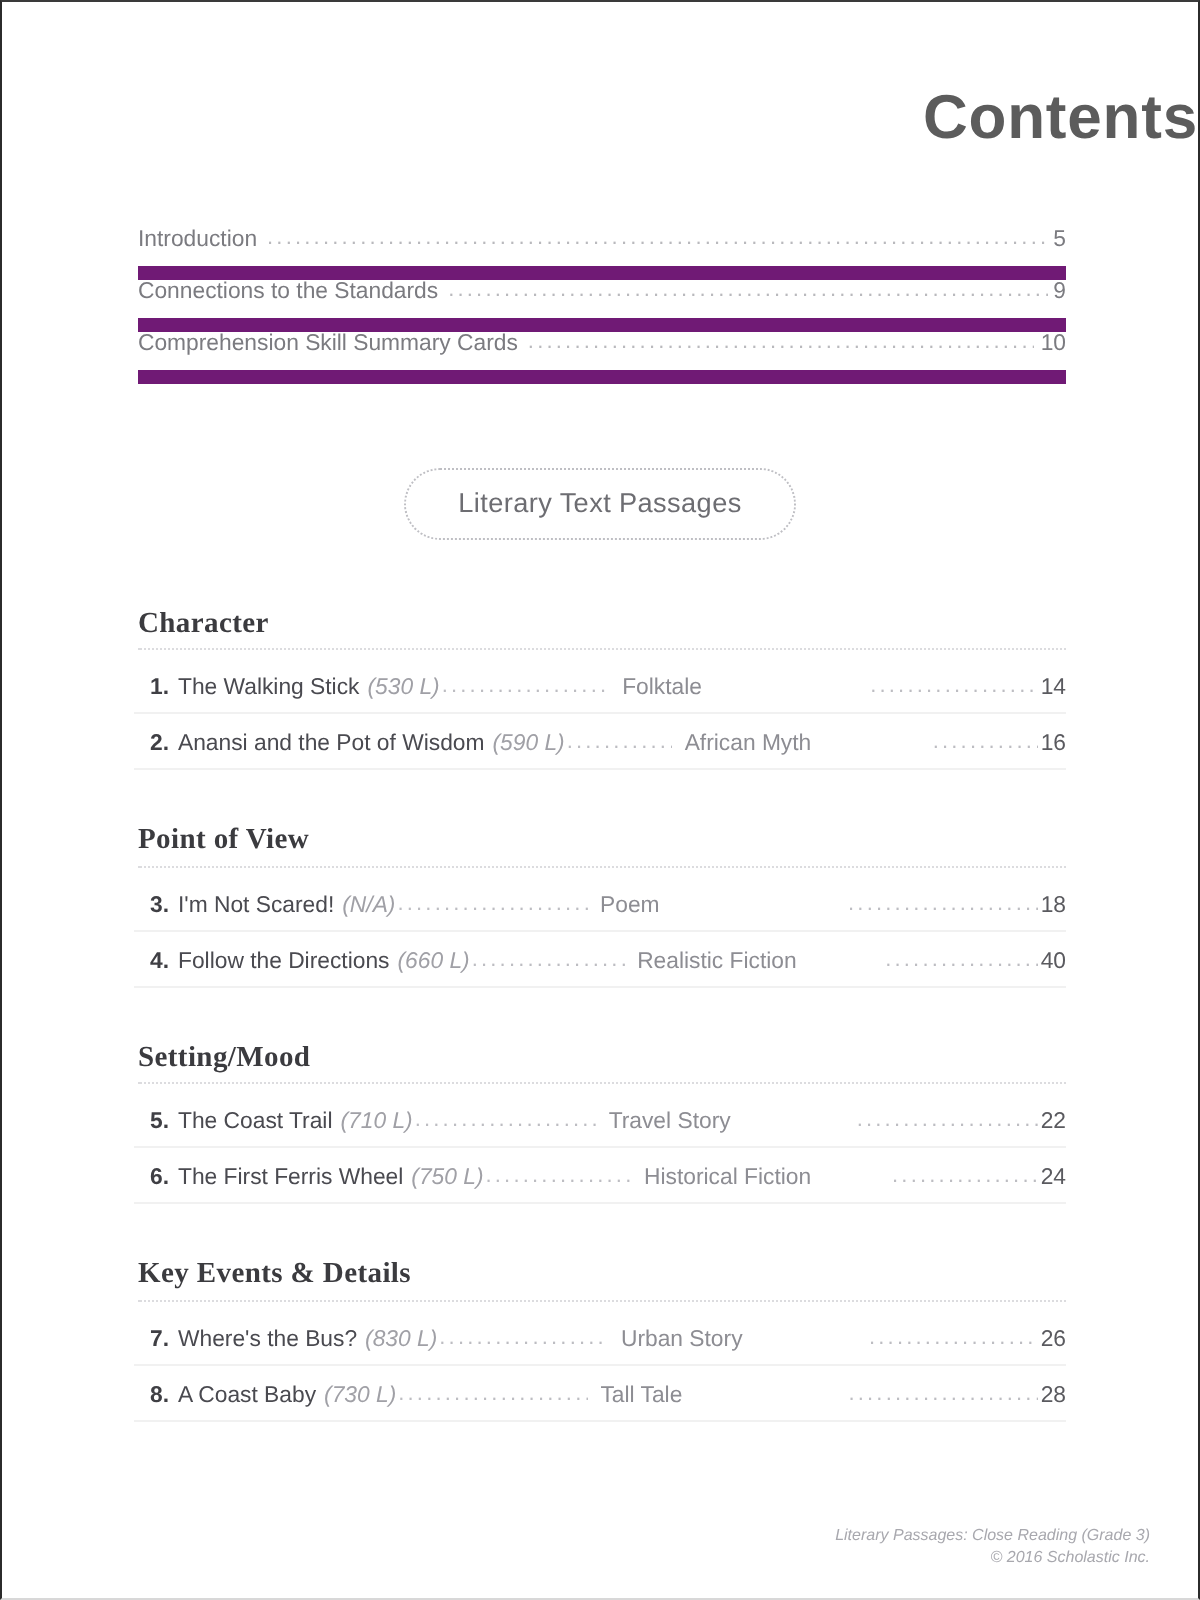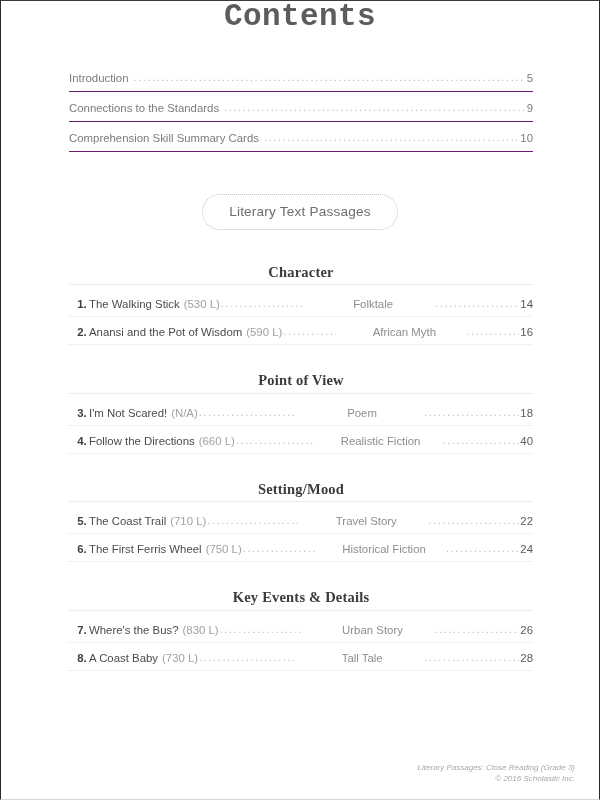--- a/index.html
+++ b/index.html
@@ -16,42 +16,41 @@
     font-family: "Liberation Sans", sans-serif;
     box-sizing: border-box;
     border-left: 1.5px solid #2b2b2b;
     border-top: 1.5px solid #3a3a3a;
     border-right: 1.5px solid #2b2b2b;
     border-bottom: 1px solid #d8d8d8;
   }
 
   
   .page-title {
-    text-align: center;
+    text-align: right;
     font-size: 31px;
     font-weight: bold;
     color: #5c5c5c;
     letter-spacing: 0.4px;
     margin: 0;
+    padding-top: 42px;
     line-height: 1;
-    font-family: Liberation Mono, monospace;
   }
 
   
   .front-matter {
     margin: 40px 66px 0 68px;
   }
   .fm-row {
     display: flex;
     align-items: flex-end;
     font-size: 11.4px;
     color: #7b7b80;
     padding-bottom: 7px;
-    margin-bottom: 10px;
-    border-bottom: 1px solid #701a75;
+    border-bottom: 7px solid #701a75;
     white-space: nowrap;
   }
   .fm-label { flex: 0 0 auto; padding-right: 3px; }
   .leader {
     flex: 1 1 auto;
     overflow: hidden;
     height: 11px;
     margin: 0 2px 1px 2px;
     color: #b9b9bd;
     letter-spacing: 1.6px;
@@ -74,21 +73,21 @@
     border-radius: 22px;
     padding: 9px 26px 10px 26px;
     font-size: 13.6px;
     color: #6d6d72;
     letter-spacing: 0.2px;
     background: #fff;
   }
 
   
   .sections { margin: 34px 66px 0 66px; }
-  .section { margin-bottom: 27px; text-align: center; }
+  .section { margin-bottom: 27px; }
   .section-heading {
     font-family: "Liberation Serif", serif;
     font-size: 14.5px;
     font-weight: bold;
     color: #3b3b3f;
     letter-spacing: 0.2px;
     margin: 0 0 3px 2px;
     line-height: 1.2;
   }
   .heading-rule {
@@ -115,20 +114,21 @@
     box-sizing: border-box;
   }
   .item-title {
     flex: 0 0 auto;
     color: #4a4a50;
   }
   .item-lexile {
     flex: 0 0 auto;
     color: #a0a0a6;
     padding-left: 4px;
+    font-style: italic;
   }
   .leader-a {
     flex: 1 1 auto;
     overflow: hidden;
     height: 11px;
     margin: 0 2px 1px 1px;
     color: #bdbdc2;
     letter-spacing: 1.6px;
     font-size: 11px;
     line-height: 11px;

